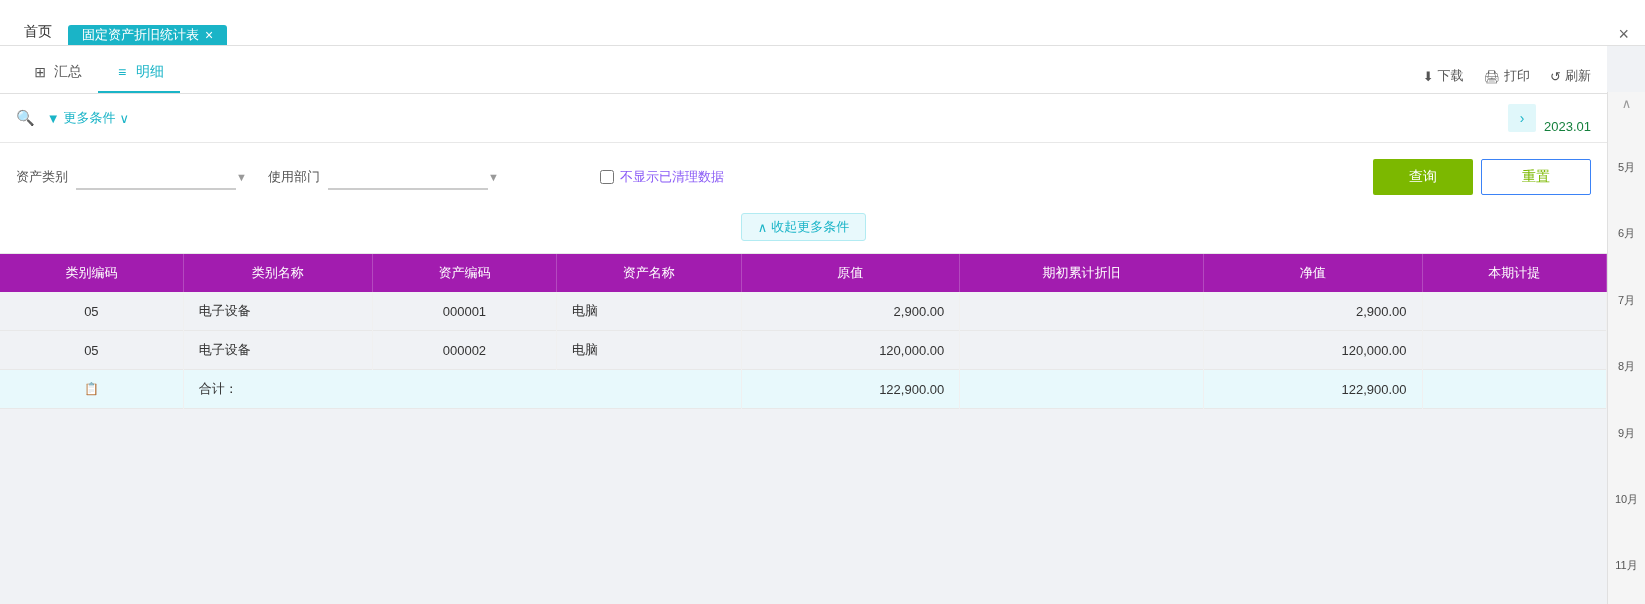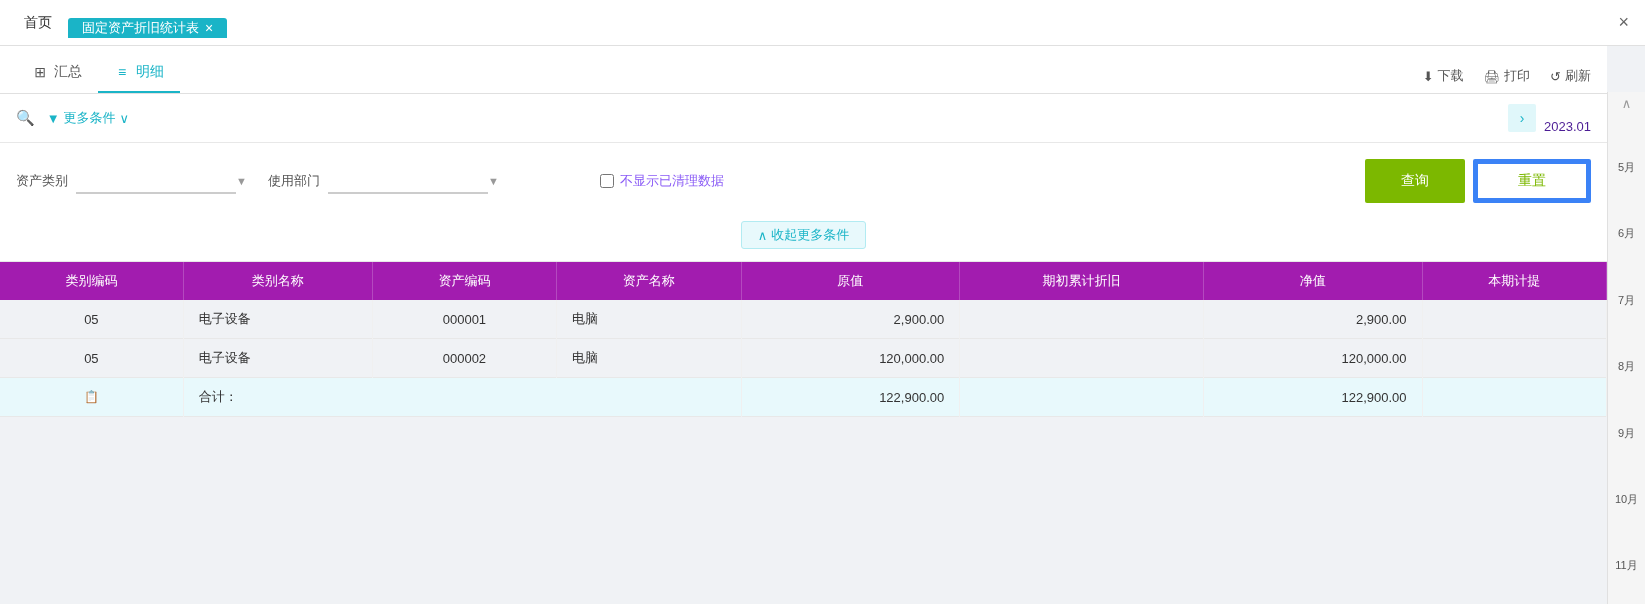--- a/index.html
+++ b/index.html
@@ -9,21 +9,21 @@
       background: #f0f2f5;
       width: 1645px;
       height: 604px;
       overflow: hidden;
       position: relative;
     }
 
     
     .top-nav {
       display: flex;
-      align-items: center;
+      align-items: flex-end;
       background: #fff;
       height: 46px;
       border-bottom: 1px solid #e0e0e0;
       padding: 0 16px;
       gap: 8px;
     }
     .nav-home {
       font-size: 14px;
       color: #333;
       cursor: pointer;
@@ -138,21 +138,21 @@
       background: #e0f7fa;
       display: flex;
       align-items: center;
       justify-content: center;
       cursor: pointer;
       color: #1ab4c7;
       font-size: 14px;
       border-radius: 2px;
     }
     .date-label {
-      color: #4c1d95;
+      color: #15803d;
       font-size: 13px;
       white-space: nowrap;
       margin-top: 17px;
     }
 
     
     .filter-area {
       background: #fff;
       padding: 16px 16px 8px 16px;
       border-bottom: 1px solid #e8e8e8;
@@ -216,21 +216,21 @@
       border: none;
       padding: 8px 36px;
       font-size: 14px;
       cursor: pointer;
       border-radius: 2px;
       min-width: 100px;
     }
     .btn-reset {
       background: #fff;
       color: #7cb800;
-      border: 5px solid #3b82f6;
+      border: 1px solid #3b82f6;
       padding: 8px 40px;
       font-size: 14px;
       cursor: pointer;
       border-radius: 2px;
       min-width: 100px;
     }
     .collapse-bar {
       display: flex;
       justify-content: center;
       padding: 6px 0 4px 0;

